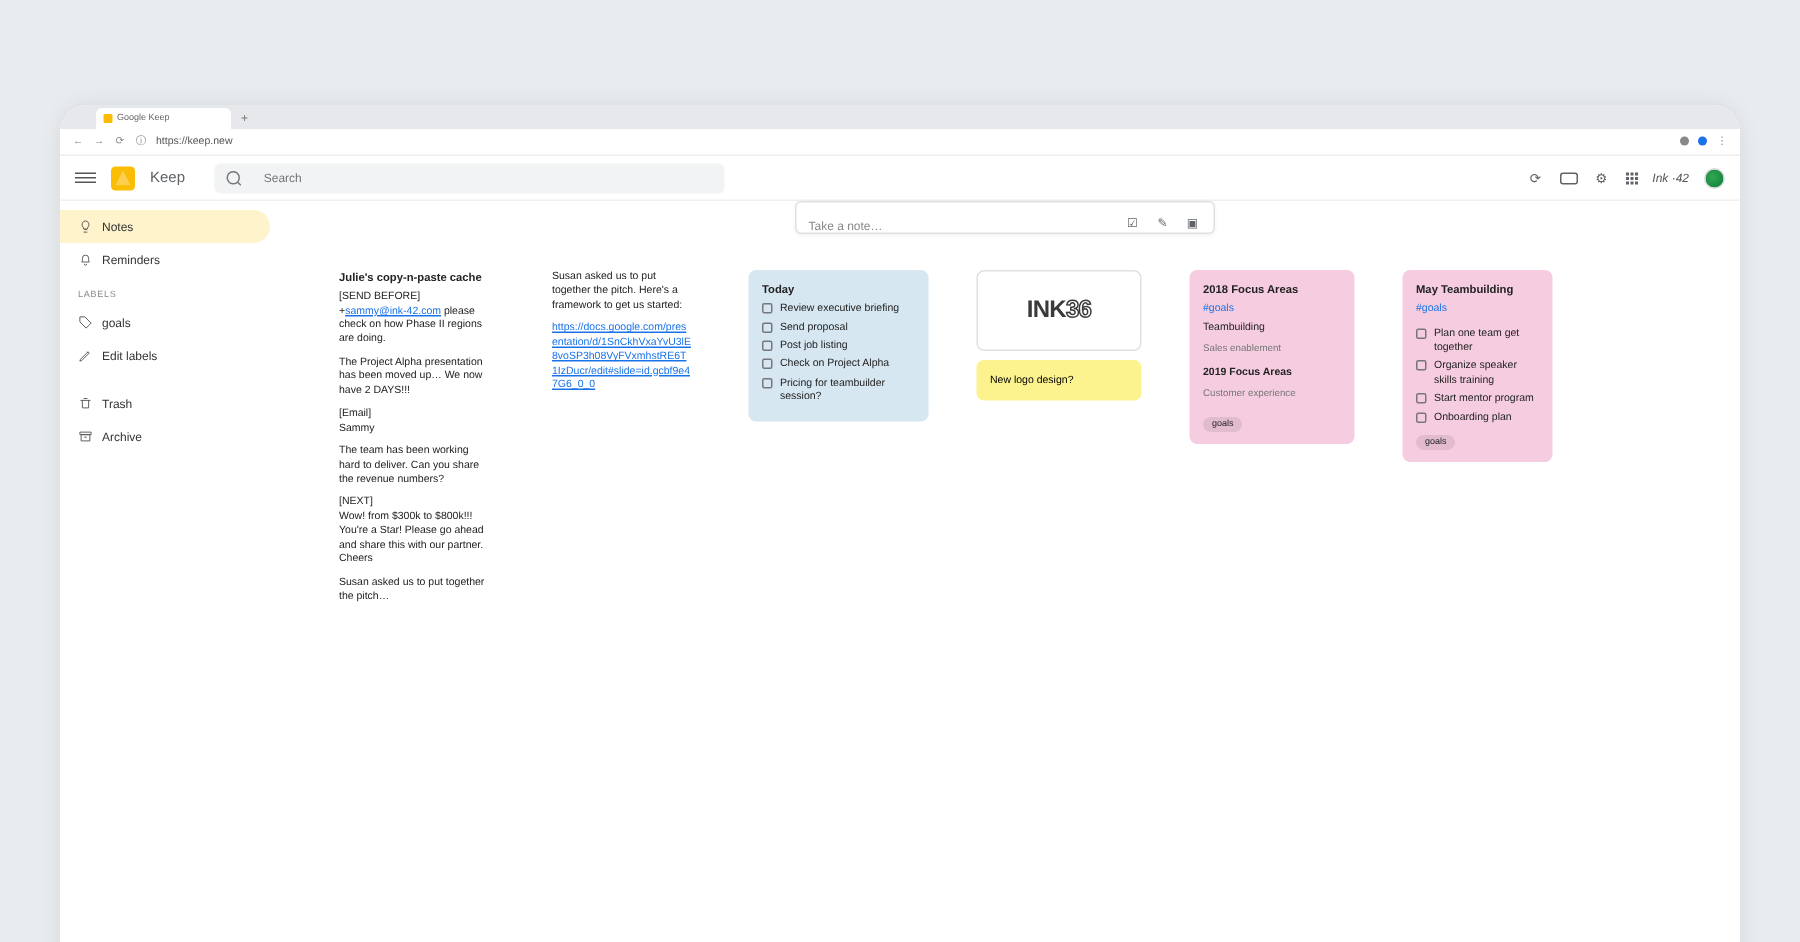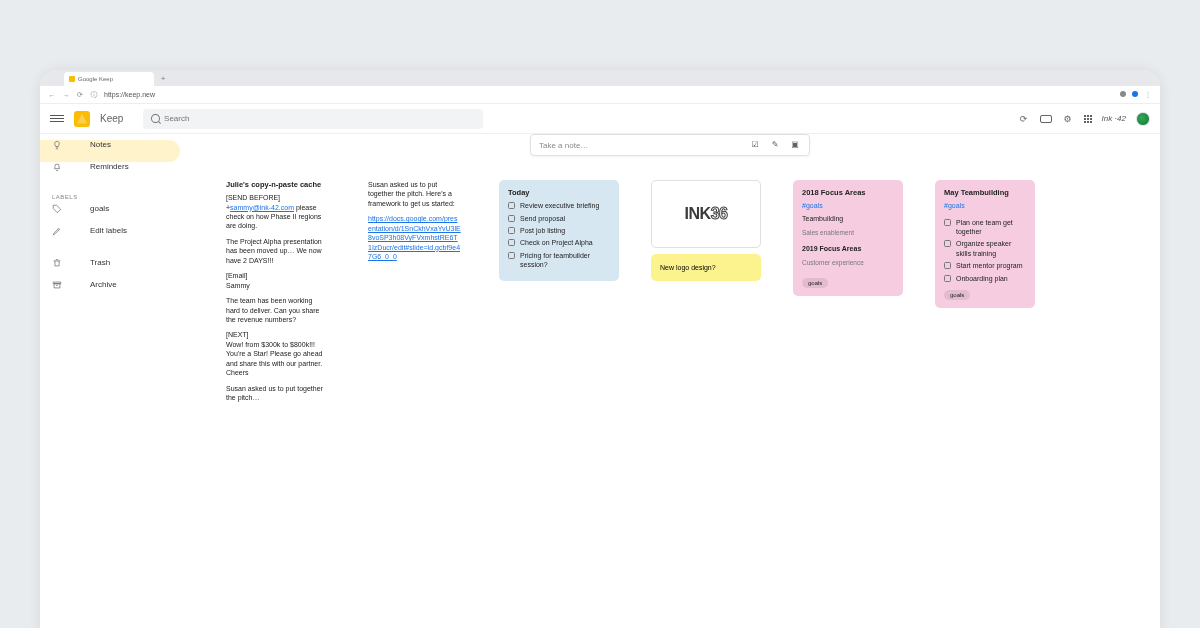--- a/index.html
+++ b/index.html
@@ -23,62 +23,62 @@
   .dot { width: 6px; height: 6px; border-radius: 50%; background: #888; }
   .dotb { background:#1a73e8; }
 
   
   .header { height: 30px; display: flex; align-items: center; padding: 0 10px; gap: 10px; border-bottom: 1px solid #f0f0f0; }
   .burger { width: 14px; height: 14px; display: flex; flex-direction: column; justify-content: center; gap: 2px; }
   .burger span { height: 1px; background: #555; }
   .logo { width: 16px; height: 16px; background: #fbbc04; border-radius: 3px; position: relative; }
   .logo::after { content:""; position:absolute; inset:3px; background:#fff; clip-path: polygon(50% 0,100% 100%,0 100%); opacity:.3;}
   .brand { font-size: 10px; color: #5f6368; font-weight: 500; }
-  .search { flex: 0 0 340px; height: 20px; background: #f1f3f4; border-radius: 4px; display: flex; align-items: center; padding: 0 8px; gap: 4px; margin-left: 10px; }
+  .search { flex: 0 0 340px; height: 20px; background: #f1f3f4; border-radius: 4px; display: flex; align-items: center; padding: 0 8px; gap: 16px; margin-left: 10px; }
   .search input { border:none; background:transparent; outline:none; font-size:8px; color:#555; width:100%; }
   .magnify { width: 9px; height: 9px; border: 1px solid #777; border-radius: 50%; position: relative; }
   .magnify::after { content:""; position:absolute; width:3px; height:1px; background:#777; bottom:-1px; right:-2px; transform:rotate(45deg); }
   .hspacer { flex:1; }
   .hicons { display:flex; align-items:center; gap:10px; }
   .hicon { width:12px; height:12px; color:#5f6368; font-size:9px; text-align:center; line-height:12px; }
   .grid9 { display:grid; grid-template-columns:repeat(3,2px); grid-template-rows:repeat(3,2px); gap:1px; }
   .grid9 i { background:#5f6368; }
   .wordmark { font-style: italic; font-size: 8px; color:#555; }
   .avatar { width:14px; height:14px; border-radius:50%; background: radial-gradient(circle at 40% 40%, #34a853, #0b7a3a); border:1px solid #ddd; }
 
   
   .app { position:absolute; top:64px; left:0; right:0; bottom:0; display:flex; }
   .sidebar { width:140px; padding-top:6px; }
-  .side-item { height:22px; display:flex; gap:28px; padding:0 12px; font-size:8px; color:#333; border-radius: 0 11px 11px 0; cursor:pointer; }
+  .side-item { height:22px; display:flex; align-items:center; gap:6px; padding:0 12px; font-size:8px; color:#333; border-radius: 0 11px 11px 0; cursor:pointer; }
   .side-item.active { background:#fff3cc; }
   .side-icon { width:10px; height:10px; display:flex; align-items:center; justify-content:center; }
   .side-sec { font-size:6px; letter-spacing:.5px; color:#888; padding:10px 12px 4px; }
 
   .content { flex:1; padding: 10px 30px 0 40px; position:relative; }
-  .takebar { position:absolute; left:50%; transform:translateX(-50%); width:280px; height:22px; top:0; border:1px solid #e0e0e0; border-radius:4px; background:#fff; display:flex; align-items:center; padding:0 8px; box-shadow:0 1px 3px rgba(0,0,0,.05); }
+  .takebar { position:absolute; left:50%; transform:translateX(-50%); width:280px; height:22px; top:0; border:1px solid #e0e0e0; border-radius:4px; background:#fff; display:flex; align-items:flex-end; padding:0 8px; box-shadow:0 1px 3px rgba(0,0,0,.05); }
   .takebar span { font-size:8px; color:#888; flex:1; }
   .take-icn { width:12px; height:12px; color:#5f6368; font-size:8px; text-align:center; line-height:12px; margin-left:8px; }
 
   .notes { display:flex; gap:32px; margin-top:36px; align-items:flex-start; }
   .note { width:120px; border-radius:5px; padding:8px 9px; font-size:7px; color:#222; line-height:1.35; background:#fff; border:1px solid #e0e0e0; }
   .note.noborder { border:none; padding:0 6px; width:110px; }
   .note .title { font-size:7.5px; font-weight:700; margin-bottom:3px; }
   .note p { margin-bottom:6px; }
   .link { color:#1a73e8; text-decoration:underline; word-break:break-all; }
   .hash { color:#1a73e8; }
 
   .blue { background:#d6e7f2; border:none; }
   .pink { background:#f6cde0; border:none; }
 
   .chkrow { display:flex; gap:5px; margin:3px 0; align-items:flex-start; }
   .chkbox { width:7px; height:7px; border:1px solid #777; border-radius:1.5px; flex-shrink:0; margin-top:1px; }
   .tagpill { display:inline-block; font-size:6px; background:rgba(0,0,0,.08); padding:1px 6px; border-radius:8px; margin-top:4px; }
 
   .logocard { width:110px; }
-  .logobox { height:68px; background:#fff; border:1px solid #e0e0e0; border-radius:5px; display:flex; align-items:center; justify-content:center; font-weight:800; font-size:16px; letter-spacing:-.5px; color:#3a3a3a; }
+  .logobox { height:54px; background:#fff; border:1px solid #e0e0e0; border-radius:5px; display:flex; align-items:center; justify-content:center; font-weight:800; font-size:16px; letter-spacing:-.5px; color:#3a3a3a; }
   .logobox .outline { -webkit-text-stroke: 1px #3a3a3a; color: transparent; }
   .yellowstrip { margin-top:6px; background:#fdf38e; border-radius:5px; padding:10px 9px; font-size:7px; }
 
   
   .svg { width:10px; height:10px; stroke:#555; stroke-width:1.5; fill:none; }
 </style>
 </head>
 <body>
 
 <div class="device">

